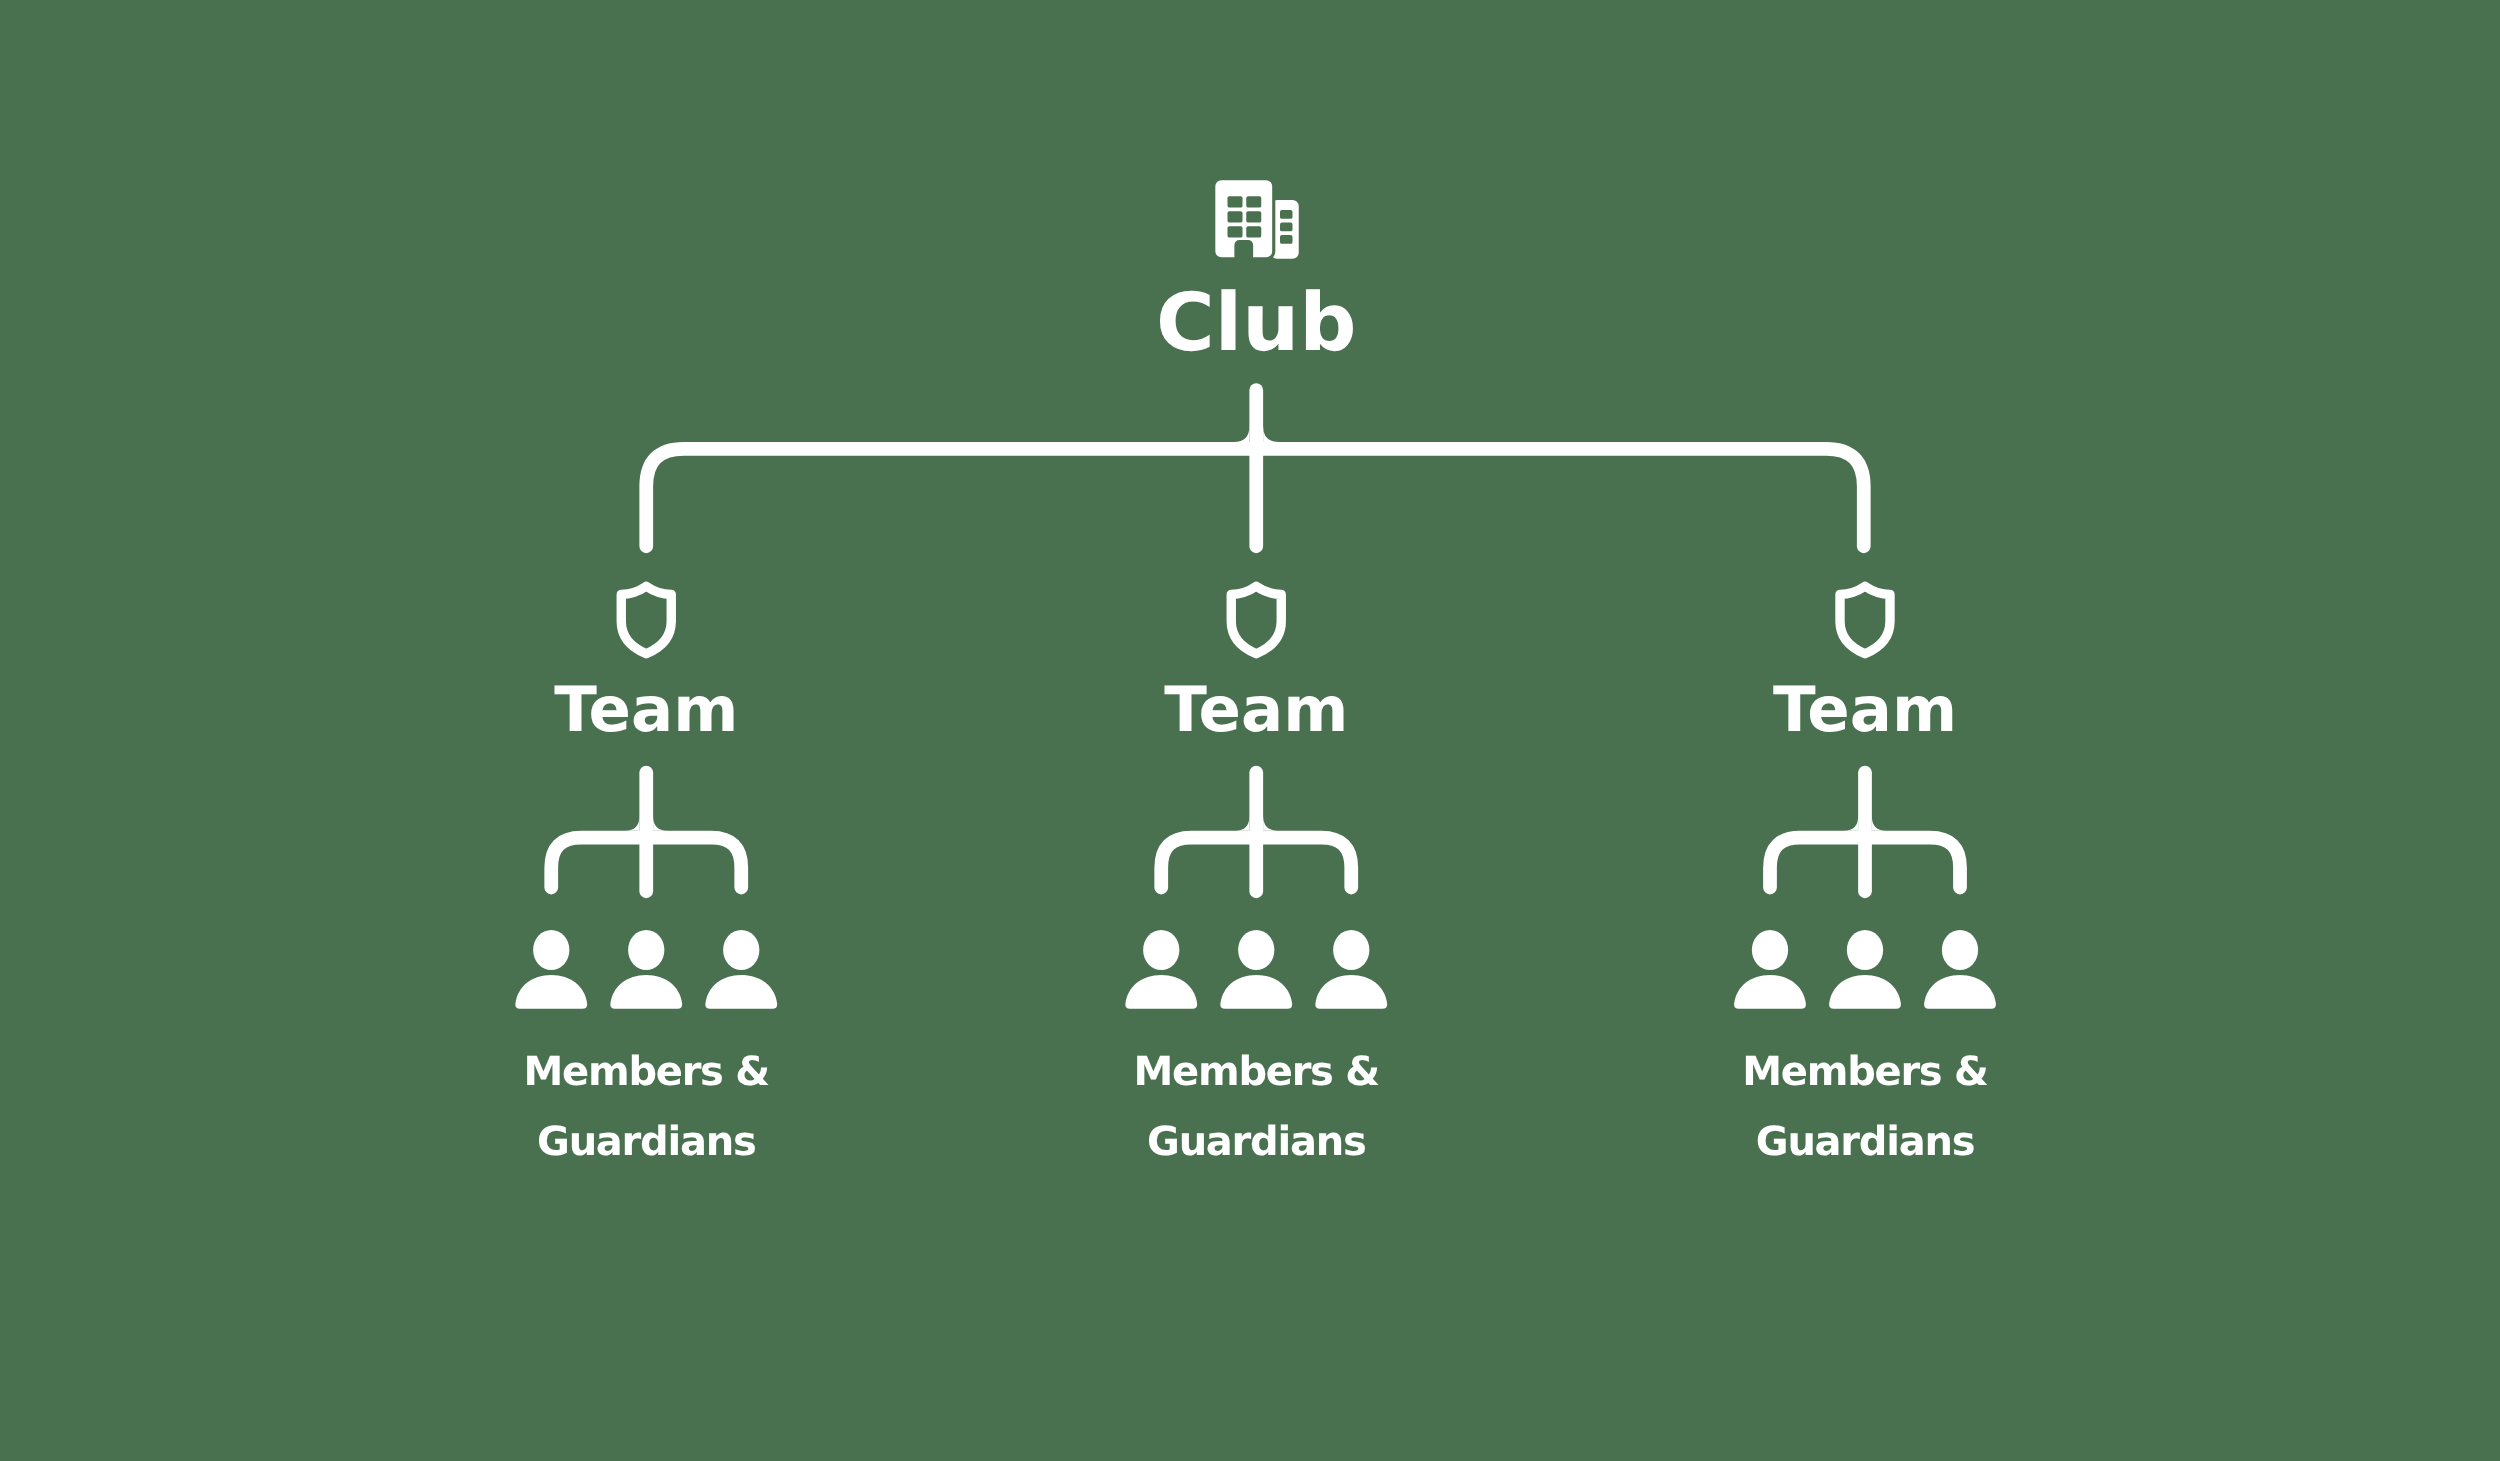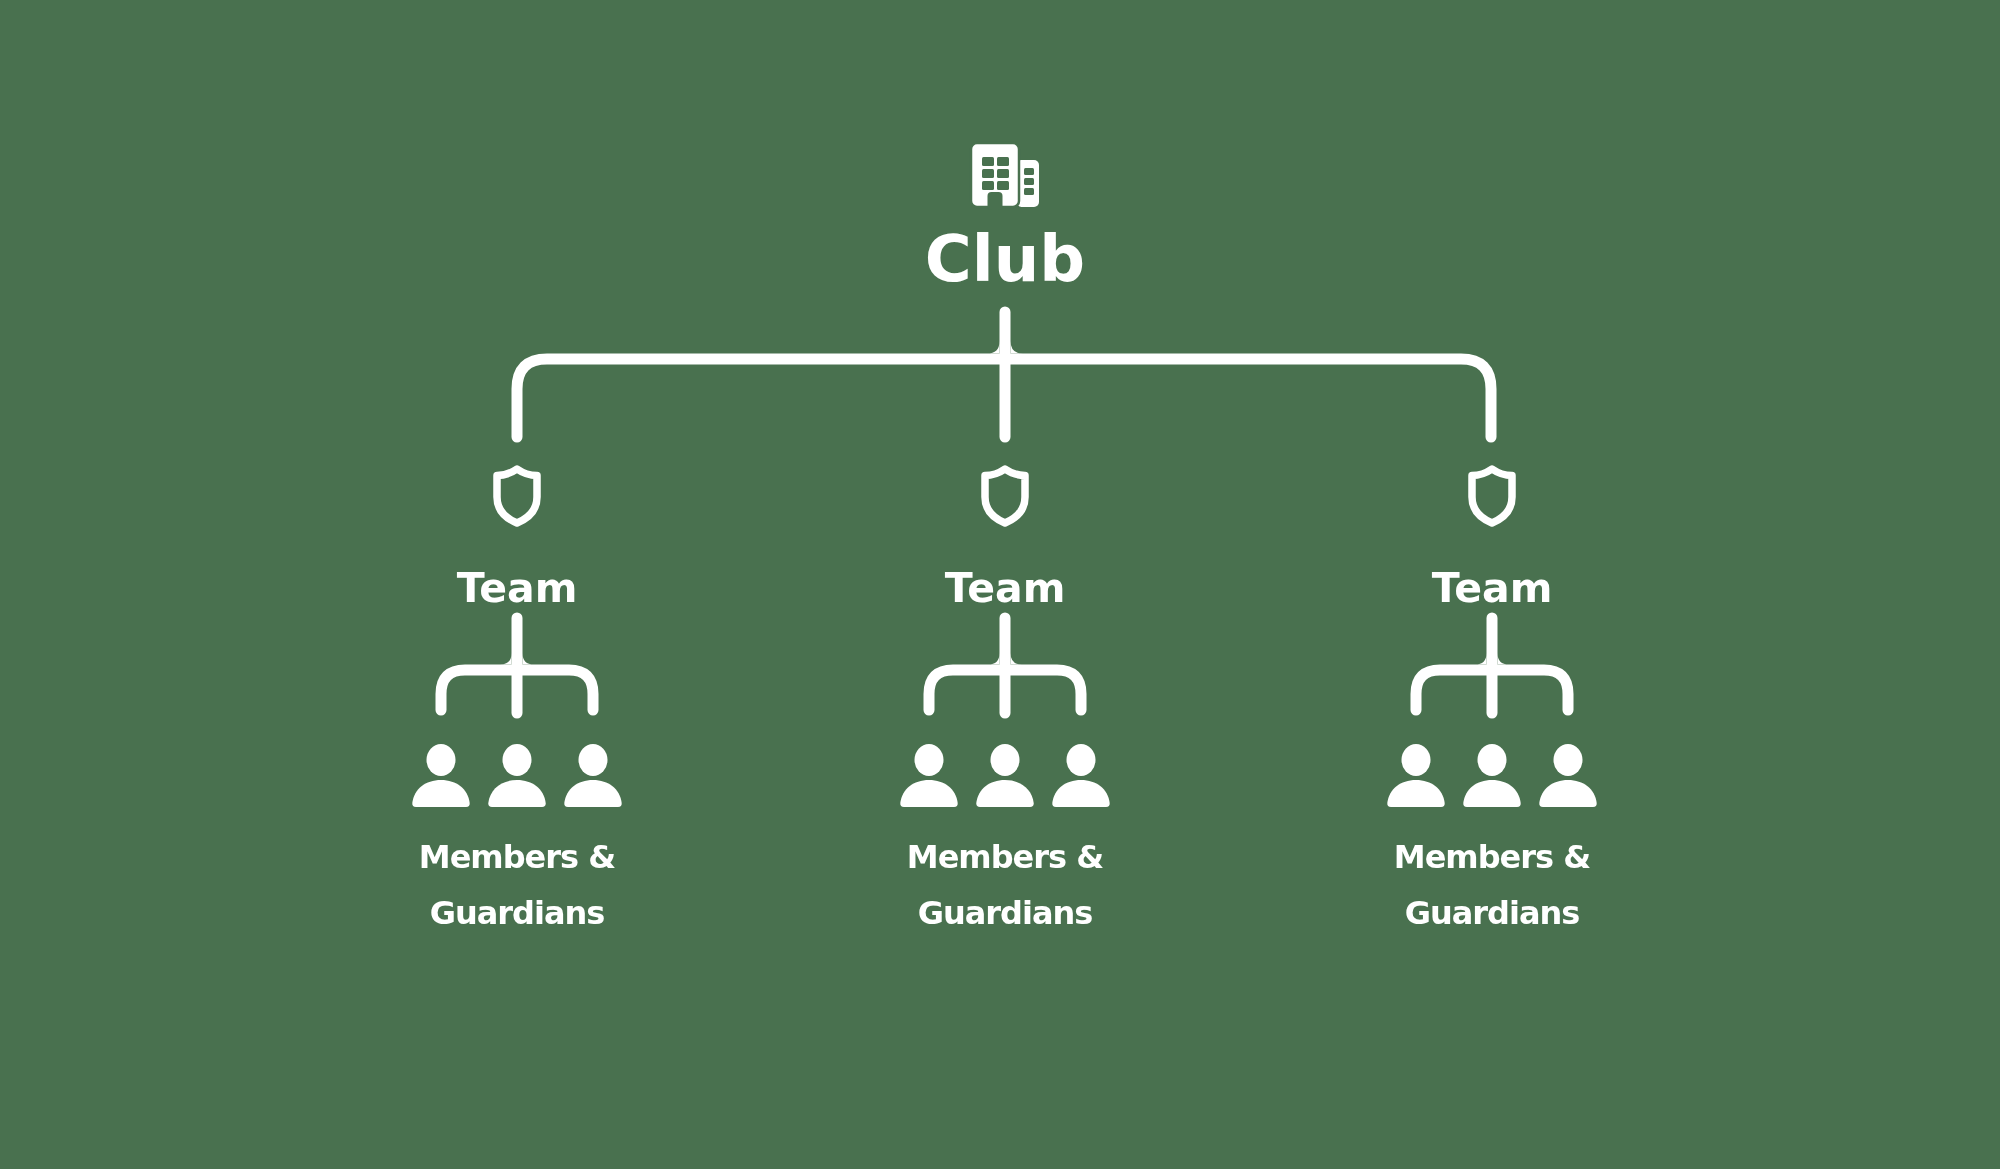--- a/index.html
+++ b/index.html
@@ -51,22 +51,22 @@
     font-weight: 700;
     white-space: nowrap;
   }
   .label.club {
     top: 227px;
     font-size: 64px;
     line-height: 64px;
     letter-spacing: 0px;
   }
   .label.team {
-    top: 568px;
-    font-size: 41px;
+    top: 548px;
+    font-size: 50px;
     line-height: 41px;
   }
   .label.members {
     top: 829px;
     font-size: 32px;
     line-height: 56px;
     letter-spacing: -1px;
     white-space: pre-line;
   }
   .t1 { left: 517px; }

